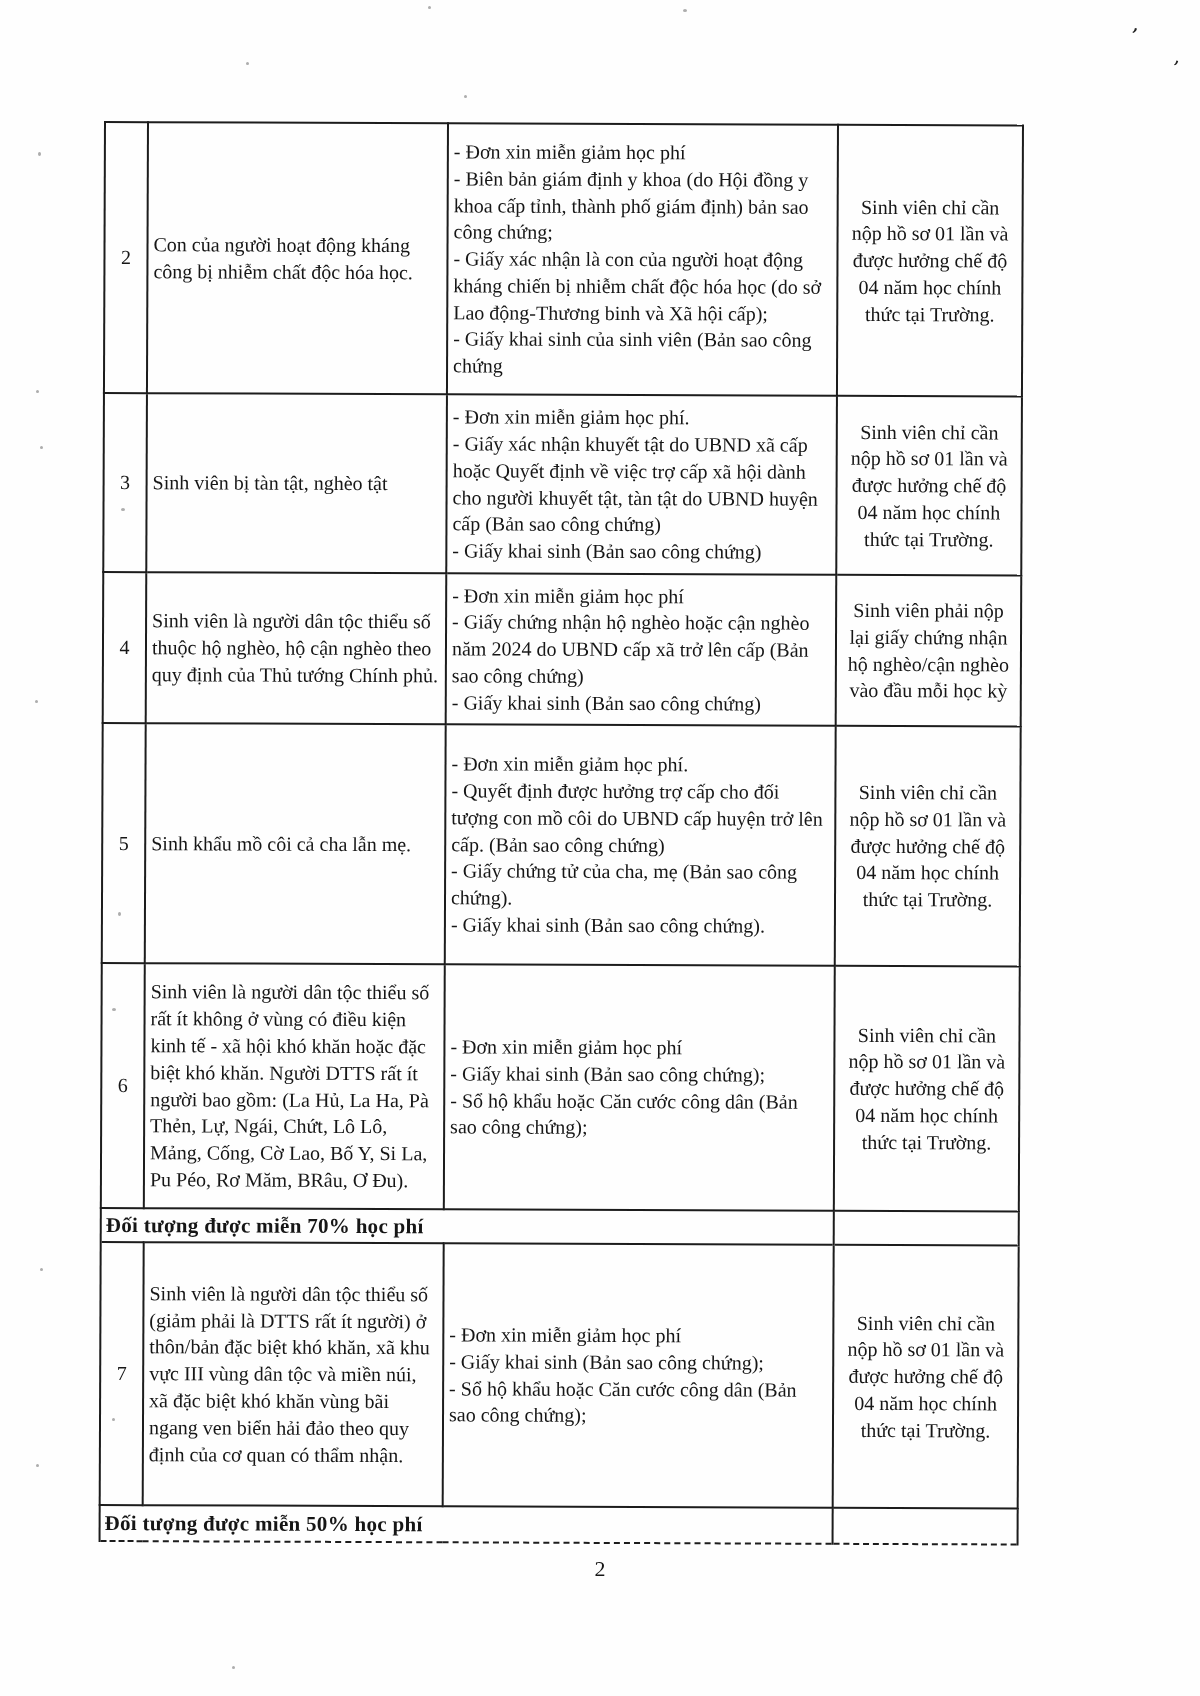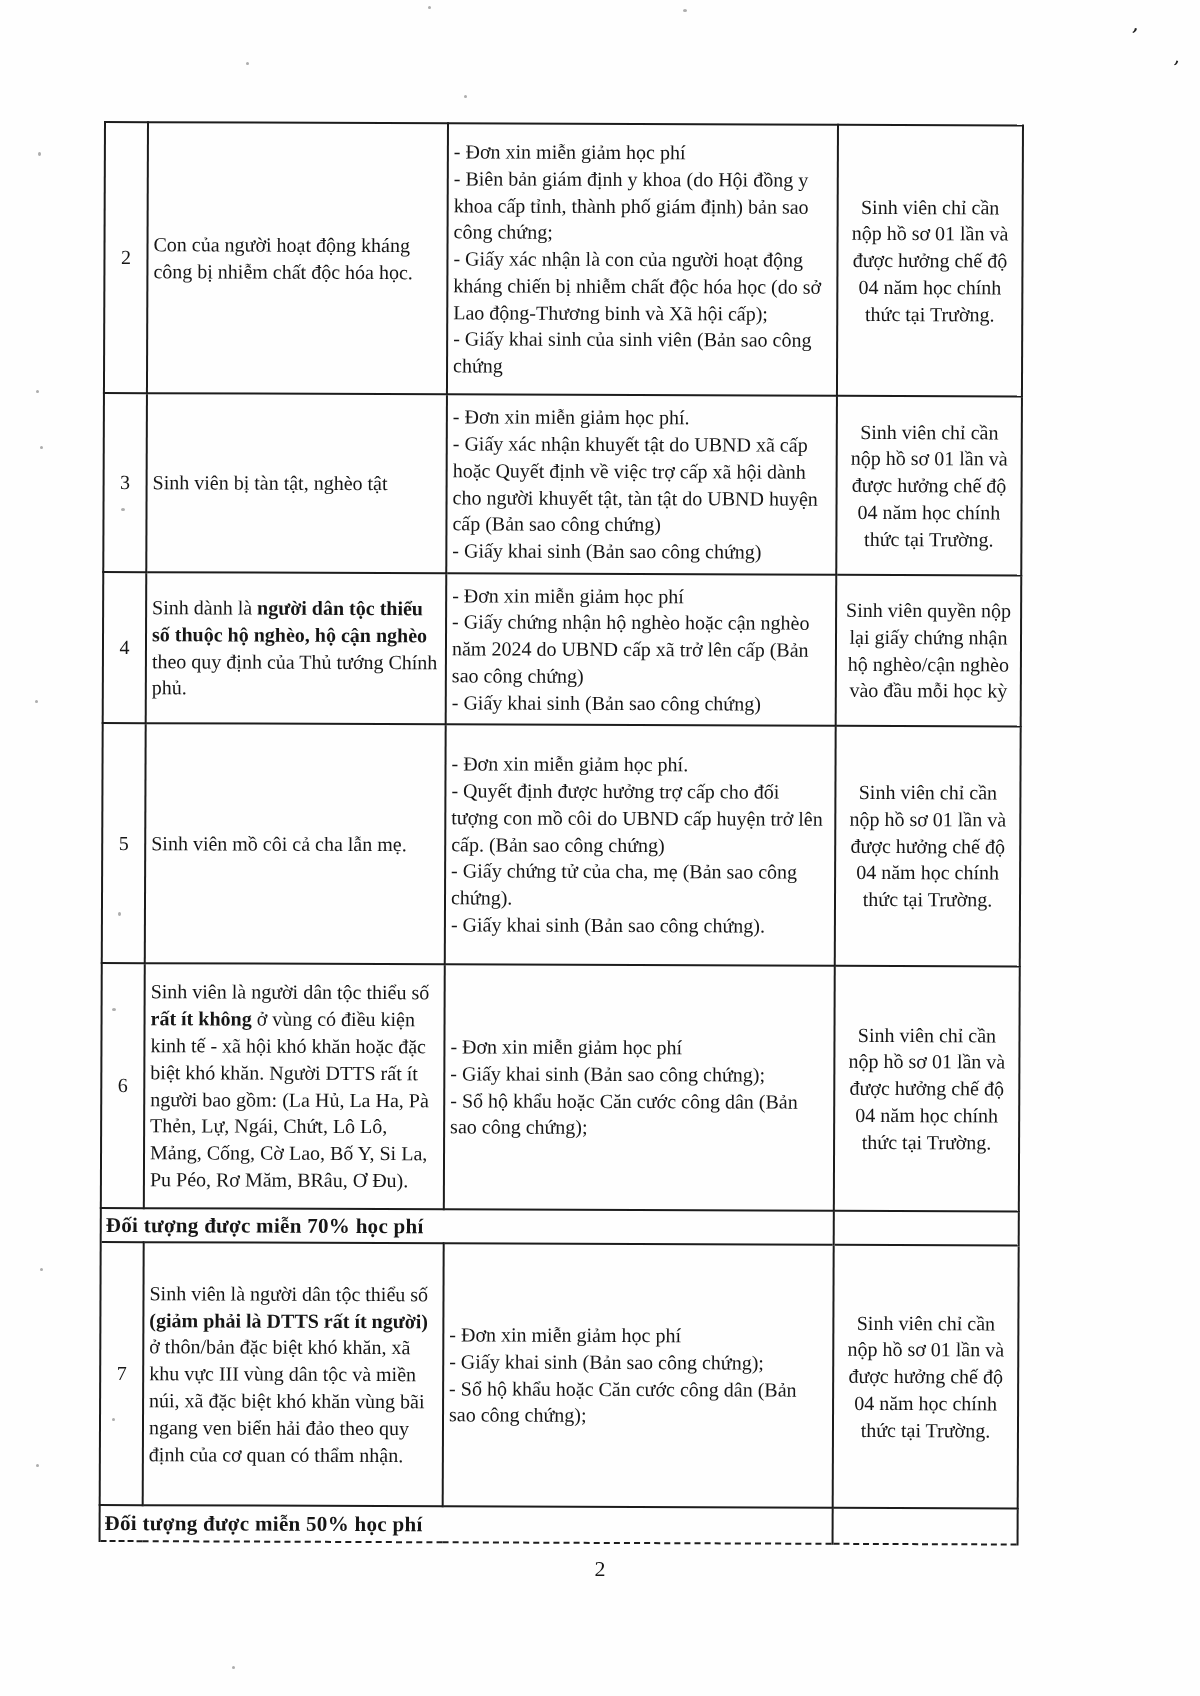--- a/index.html
+++ b/index.html
@@ -28,21 +28,21 @@
     line-height: 1.34;
     vertical-align: middle;
     padding: 2px 5px;
     overflow: hidden;
   }
   td.stt-cell { text-align: center; padding: 2px 1px; }
   td.category-cell { padding: 3px 3px 3px 6px; }
   td.docs-cell { padding: 3px 3px 3px 7px; }
   td.note-cell { text-align: center; line-height: 1.48; padding: 3px 5px; }
   .doc-line { margin: 0; }
-  .b { font-weight: bold; }
+  .b { font-weight: normal; }
   tr.section-row td {
     font-weight: bold;
     font-size: 21px;
     border-top: 2px dashed #1c1c1c;
     border-bottom: 2px dashed #1c1c1c;
     padding: 2px 4px;
     vertical-align: middle;
   }
   tr.section-row td.section-label { letter-spacing: 0.3px; }
   .page-number {
@@ -127,31 +127,31 @@
           <td class="category-cell"><span>Sinh viên bị tàn tật, nghèo tật</span></td>
           <td class="docs-cell">
             <div class="doc-line">- Đơn xin miễn giảm học phí.</div>
             <div class="doc-line">- Giấy xác nhận khuyết tật do UBND xã cấp hoặc Quyết định về việc trợ cấp xã hội dành cho người khuyết tật, tàn tật do UBND huyện cấp (Bản sao công chứng)</div>
             <div class="doc-line">- Giấy khai sinh (Bản sao công chứng)</div>
           </td>
           <td class="note-cell">Sinh viên chỉ cần nộp hồ sơ 01 lần và được hưởng chế độ 04 năm học chính thức tại Trường.</td>
         </tr>
         <tr style="height: 151px;">
           <td class="stt-cell">4</td>
-          <td class="category-cell"><span>Sinh dành là </span><span class="b">người dân tộc thiểu số thuộc hộ nghèo, hộ cận nghèo</span><span> theo quy định của Thủ tướng Chính phủ.</span></td>
+          <td class="category-cell"><span>Sinh viên là </span><span class="b">người dân tộc thiểu số thuộc hộ nghèo, hộ cận nghèo</span><span> theo quy định của Thủ tướng Chính phủ.</span></td>
           <td class="docs-cell">
             <div class="doc-line">- Đơn xin miễn giảm học phí</div>
             <div class="doc-line">- Giấy chứng nhận hộ nghèo hoặc cận nghèo năm 2024 do UBND cấp xã trở lên cấp (Bản sao công chứng)</div>
             <div class="doc-line">- Giấy khai sinh (Bản sao công chứng)</div>
           </td>
-          <td class="note-cell">Sinh viên quyền nộp lại giấy chứng nhận hộ nghèo/cận nghèo vào đầu mỗi học kỳ</td>
+          <td class="note-cell">Sinh viên phải nộp lại giấy chứng nhận hộ nghèo/cận nghèo vào đầu mỗi học kỳ</td>
         </tr>
         <tr style="height: 240px;">
           <td class="stt-cell">5</td>
-          <td class="category-cell"><span>Sinh viên mồ côi cả cha lẫn mẹ.</span></td>
+          <td class="category-cell"><span>Sinh khẩu mồ côi cả cha lẫn mẹ.</span></td>
           <td class="docs-cell">
             <div class="doc-line">- Đơn xin miễn giảm học phí.</div>
             <div class="doc-line">- Quyết định được hưởng trợ cấp cho đối tượng con mồ côi do UBND cấp huyện trở lên cấp. (Bản sao công chứng)</div>
             <div class="doc-line">- Giấy chứng tử của cha, mẹ (Bản sao công chứng).</div>
             <div class="doc-line">- Giấy khai sinh (Bản sao công chứng).</div>
           </td>
           <td class="note-cell">Sinh viên chỉ cần nộp hồ sơ 01 lần và được hưởng chế độ 04 năm học chính thức tại Trường.</td>
         </tr>
         <tr style="height: 245px;">
           <td class="stt-cell">6</td>

